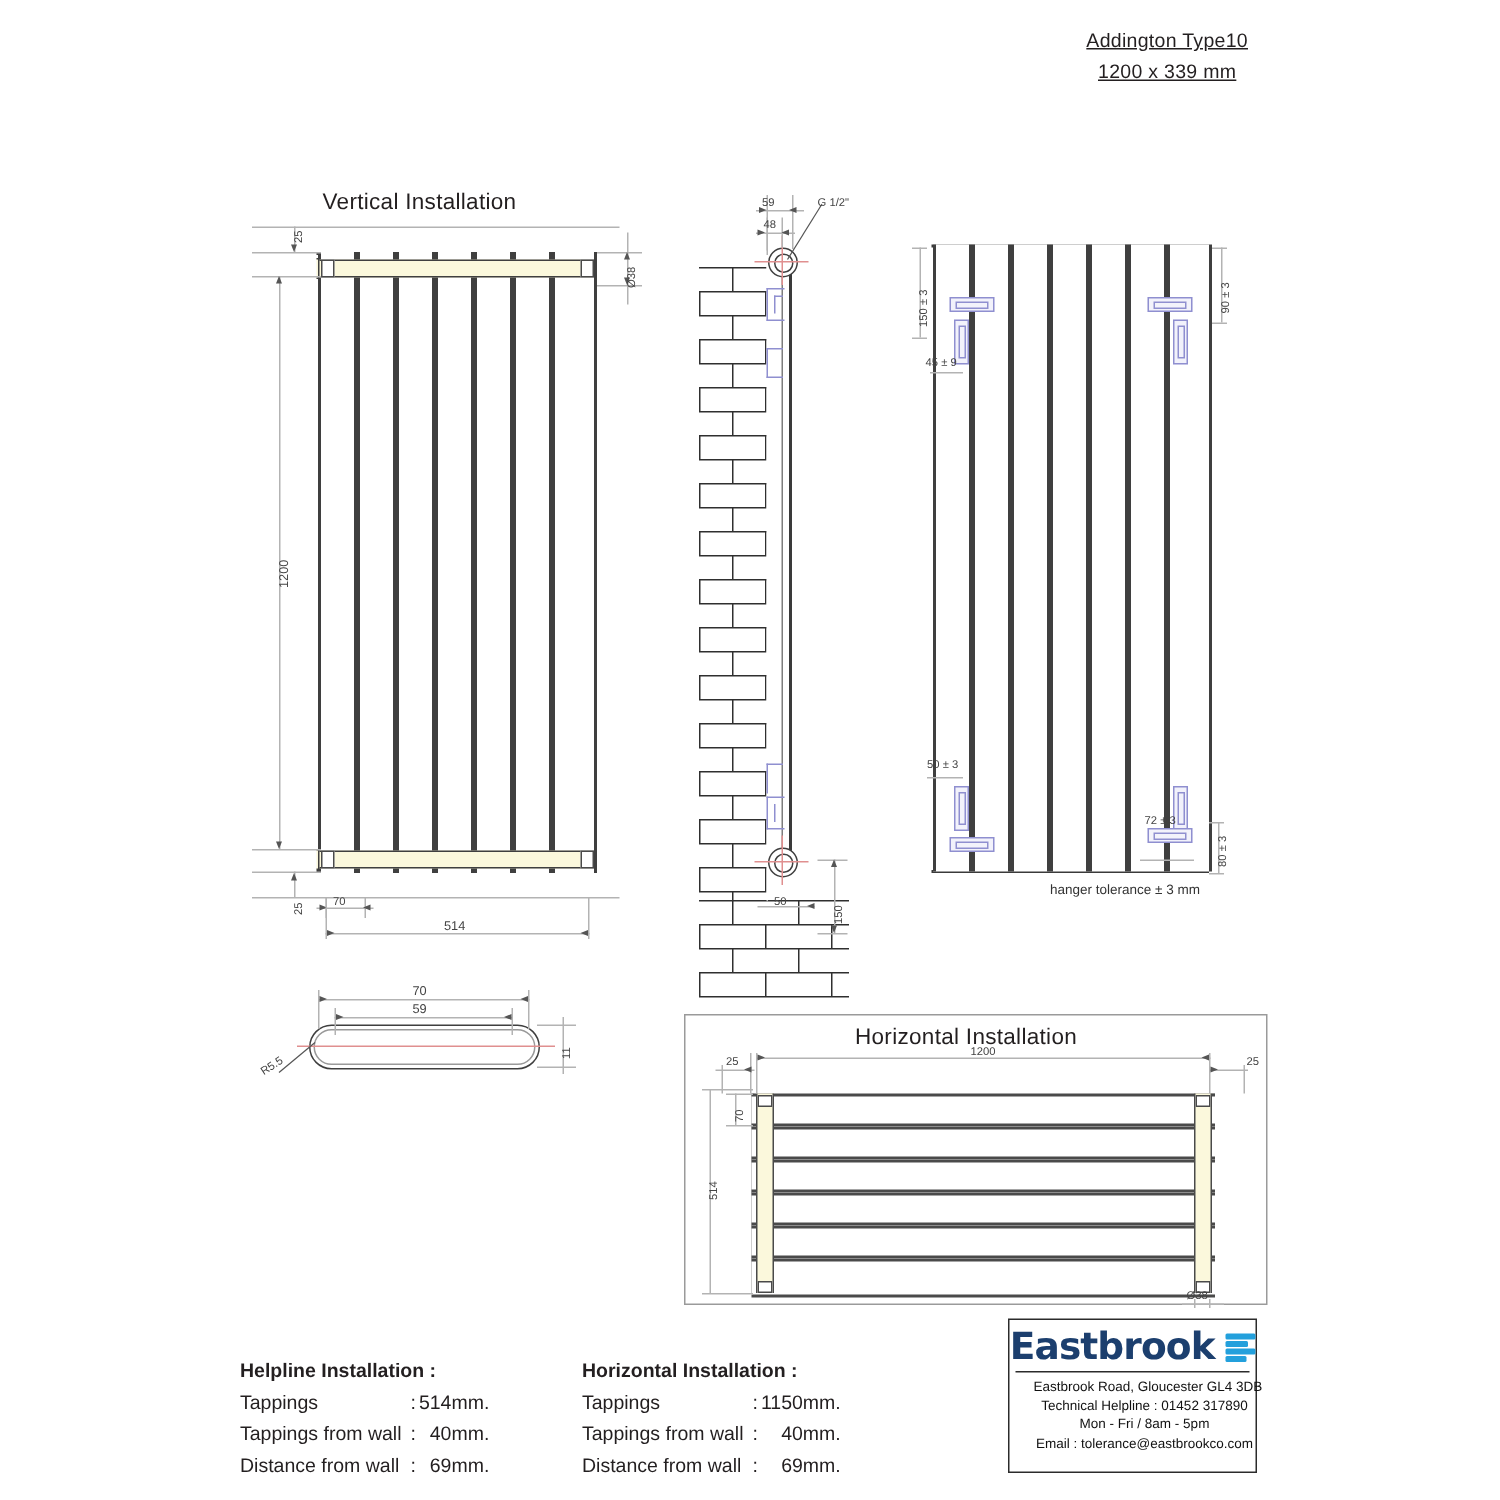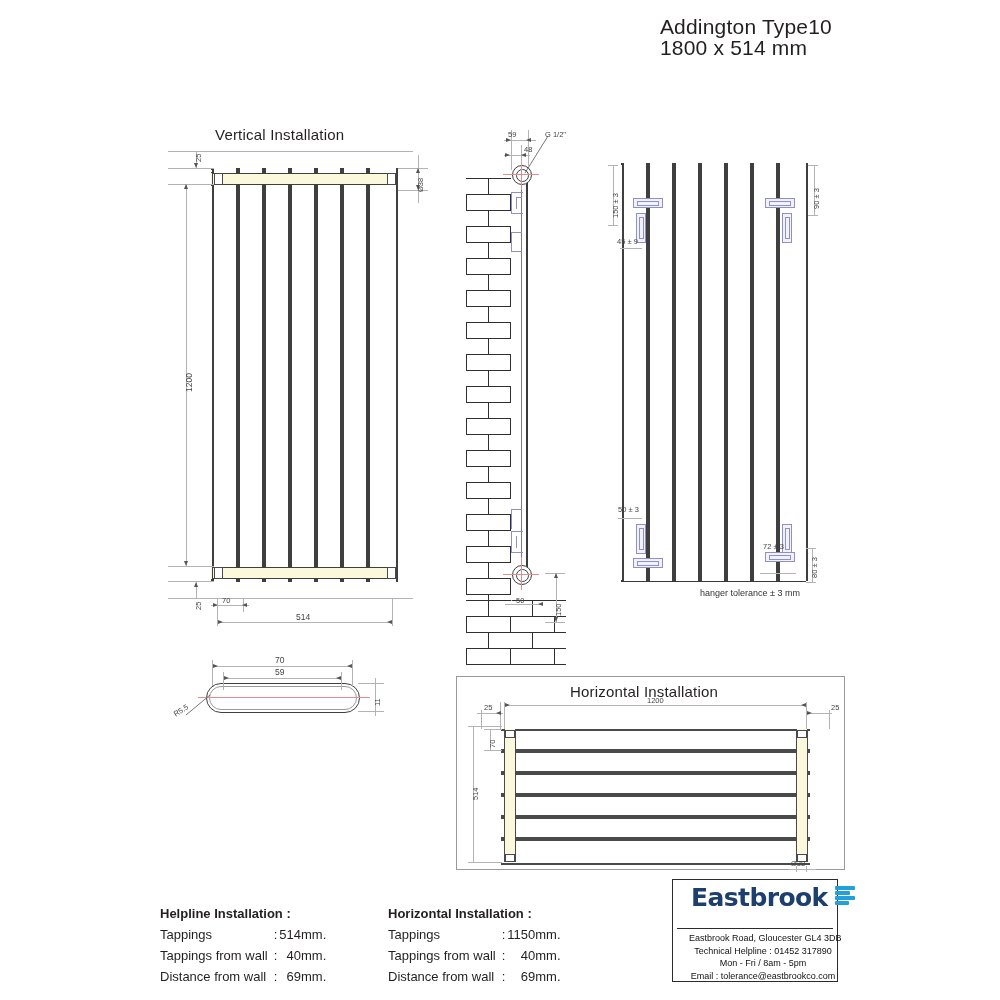--- a/index.html
+++ b/index.html
@@ -10,22 +10,22 @@
     color:#231f20;
     position:relative;
     overflow:hidden;
   }
   .stage{position:absolute;left:0;top:0;width:1000px;height:1000px;}
   .abs{position:absolute;}
 
   
   .doc-title{
     position:absolute;right:168px;top:16px;
-    font-size:21px;letter-spacing:.2px;text-align:left;
-    line-height:21px;white-space:nowrap;
+    font-size:13px;letter-spacing:.2px;text-align:center;
+    line-height:21px;white-space:nowrap;text-decoration:underline;
   }
   .doc-title div{display:block;}
 
   .section-title{
     position:absolute;font-size:15px;letter-spacing:.2px;white-space:nowrap;
   }
 
   
   .ln{position:absolute;background:#3a3a3a;}
   .ln.thin{background:#7d7d7d;}
@@ -72,39 +72,39 @@
   .spec table{border-collapse:collapse;font-size:13px;}
   .spec td{padding:0;line-height:21px;white-space:nowrap;vertical-align:top;}
   .spec td.c{padding:0 2px 0 6px;}
   .spec td.v{text-align:right;}
 
   
   .logobox{
     position:absolute;left:672px;top:879px;width:166px;height:103px;
     border:1px solid #2b2b2b;background:#fff;box-sizing:border-box;
   }
-  .logorow{display:flex;align-items:flex-start;justify-content:center;padding:5px 0 16px 0;margin-left:18px;}
+  .logorow{display:flex;align-items:center;justify-content:center;padding:5px 0 2px 0;}
   .logoword{
     font-family:"DejaVu Sans", sans-serif;
     font-weight:bold;font-size:25px;color:#1c3f6e;letter-spacing:-0.6px;line-height:26px;
   }
   .logomark{width:20px;height:20px;margin-left:7px;position:relative;}
   .logomark i{position:absolute;left:0;display:block;height:3.6px;background:#23a0dc;border-radius:1px;}
   .logosep{height:1px;background:#2b2b2b;margin:1px 4px 0 4px;}
   .logolines{text-align:center;font-size:9px;line-height:12.6px;color:#111;padding-top:3px;margin-left:16px;}
   .logolines div{white-space:nowrap;}
 </style>
 </head>
 <body>
 
 <div class="stage">
 
   <div class="doc-title">
     <div>Addington Type10</div>
-    <div>1800 x 514 mm</div>
+    <div>1200 x 339 mm</div>
   </div>
 
   <div class="section-title" style="left:215px;top:126px;">Vertical Installation</div>
 
   <div>
 
     <div class="ln" style="left:211px;top:168px;width:187px;height:1.6px;"></div>
     <div class="ln" style="left:211px;top:580px;width:187px;height:1.6px;"></div>
 
     <div class="manifold" style="left:211px;top:172px;width:187px;height:12px;"></div>
@@ -299,21 +299,21 @@
     <div class="ln xthin" style="left:504px;top:140px;width:32px;height:1px;"></div>
     <div class="arrowR" style="left:506px;top:137.5px;"></div>
     <div class="arrowL" style="left:526px;top:137.5px;"></div>
     <div class="dim" style="left:508px;top:130px;">59</div>
 
     <div class="ln xthin" style="left:511px;top:145px;width:1px;height:22px;"></div>
     <div class="ln xthin" style="left:521px;top:145px;width:1px;height:20px;"></div>
     <div class="ln xthin" style="left:504px;top:155px;width:26px;height:1px;"></div>
     <div class="arrowR" style="left:505px;top:152.5px;"></div>
     <div class="arrowL" style="left:521px;top:152.5px;"></div>
-    <div class="dim" style="left:524px;top:145px;">48</div>
+    <div class="dim" style="left:509px;top:145px;">48</div>
 
     <svg class="abs" style="left:520px;top:128px;width:60px;height:50px;overflow:visible;">
       <line x1="5" y1="45" x2="28" y2="8" stroke="#555" stroke-width="0.8"></line>
     </svg>
     <div class="dim" style="left:545px;top:130px;">G 1/2"</div>
 
     <div class="ln xthin" style="left:511px;top:600px;width:1px;height:1px;"></div>
     <div class="ln xthin" style="left:505px;top:604px;width:38px;height:1px;"></div>
     <div class="arrowL" style="left:538px;top:601.5px;"></div>
     <div class="dim" style="left:516px;top:596px;">50</div>

